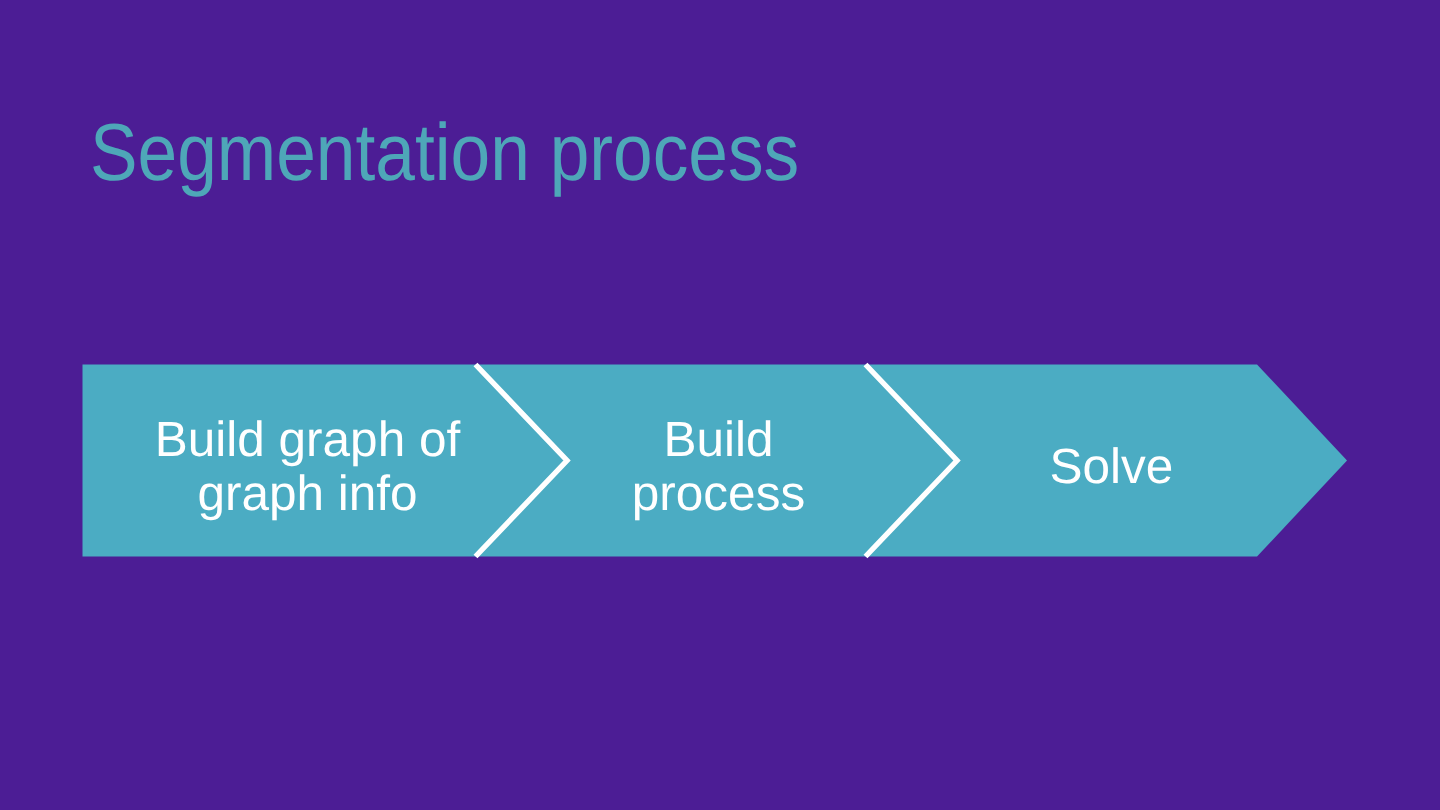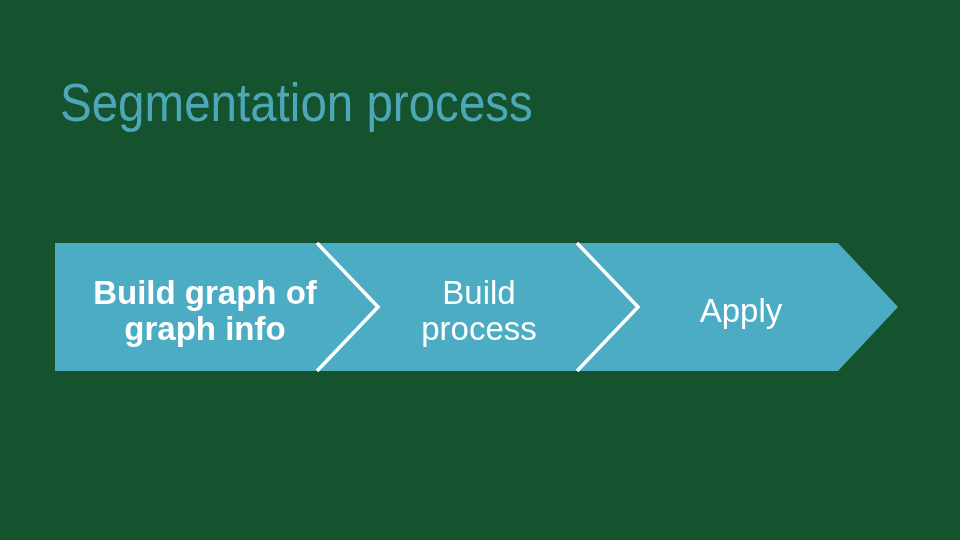--- a/index.html
+++ b/index.html
@@ -8,21 +8,21 @@
     width: 960px;
     height: 540px;
     overflow: hidden;
     background: #ffffff;
     font-family: "Liberation Sans", sans-serif;
   }
   .slide {
     position: relative;
     width: 960px;
     height: 540px;
-    background: #14532d;
+    background: #4c1d95;
   }
   .slide-title {
     position: absolute;
     left: 60px;
     top: 75px;
     margin: 0;
     font-size: 54px;
     line-height: 54px;
     font-weight: 300;
     color: #4ea7b8;
@@ -48,21 +48,21 @@
     display: flex;
     flex-direction: column;
     align-items: center;
     justify-content: center;
     text-align: center;
     color: #ffffff;
     font-size: 33px;
     line-height: 36px;
     white-space: nowrap;
   }
-  .step-label-1 { left: 85px; font-weight: bold; }
+  .step-label-1 { left: 85px; }
   .step-label-2 { left: 359px; }
   .step-label-3 { left: 621px; }
 </style>
 </head>
 <body>
 
 <div class="slide">
 
   <h1 class="slide-title">Segmentation process</h1>
 
@@ -76,16 +76,16 @@
     <div>Build graph of</div>
     <div>graph info</div>
   </div>
 
   <div class="step-label step-label-2">
     <div>Build</div>
     <div>process</div>
   </div>
 
   <div class="step-label step-label-3">
-    <div>Apply</div>
+    <div>Solve</div>
   </div>
 
 </div>
 
 </body></html>

